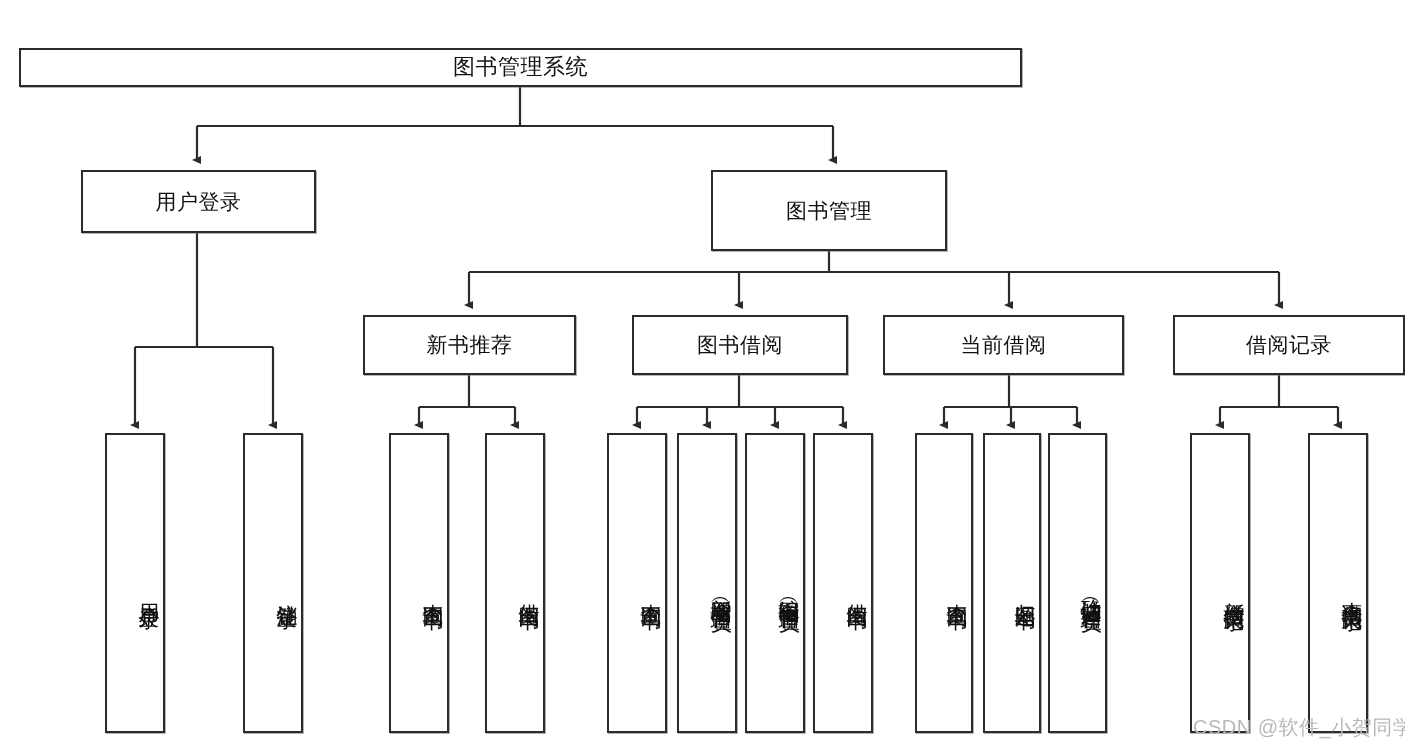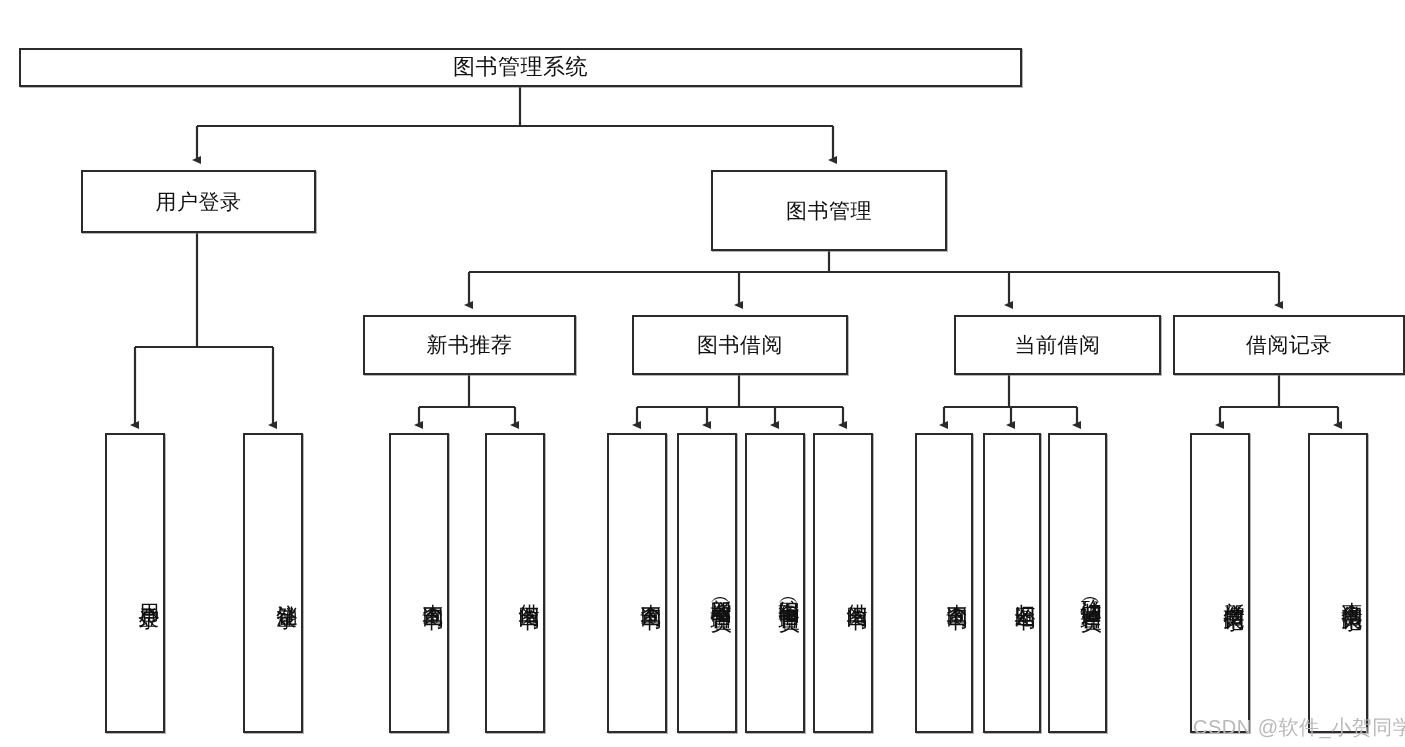--- a/index.html
+++ b/index.html
@@ -133,21 +133,21 @@
   <div class="node horiz" style="left:711px; top:170px; width:236px; height:81px;">
     <span>图书管理</span>
   </div>
 
   <div class="node horiz" style="left:632px; top:315px; width:216px; height:60px;">
     <span>图书借阅</span>
   </div>
   <div class="node horiz" style="left:363px; top:315px; width:213px; height:60px;">
     <span>新书推荐</span>
   </div>
-  <div class="node horiz" style="left:954px; top:315px; width:207px; height:60px;">
+  <div class="node horiz" style="left:883px; top:315px; width:241px; height:60px;">
     <span>当前借阅</span>
   </div>
   <div class="node horiz" style="left:1173px; top:315px; width:232px; height:60px;">
     <span>借阅记录</span>
   </div>
 
   <div class="node leaf" style="left:105px; top:433px; width:60px; height:300px;">
     <span class="vlabel">用户登录</span>
   </div>
   <div class="node leaf" style="left:243px; top:433px; width:60px; height:300px;">

